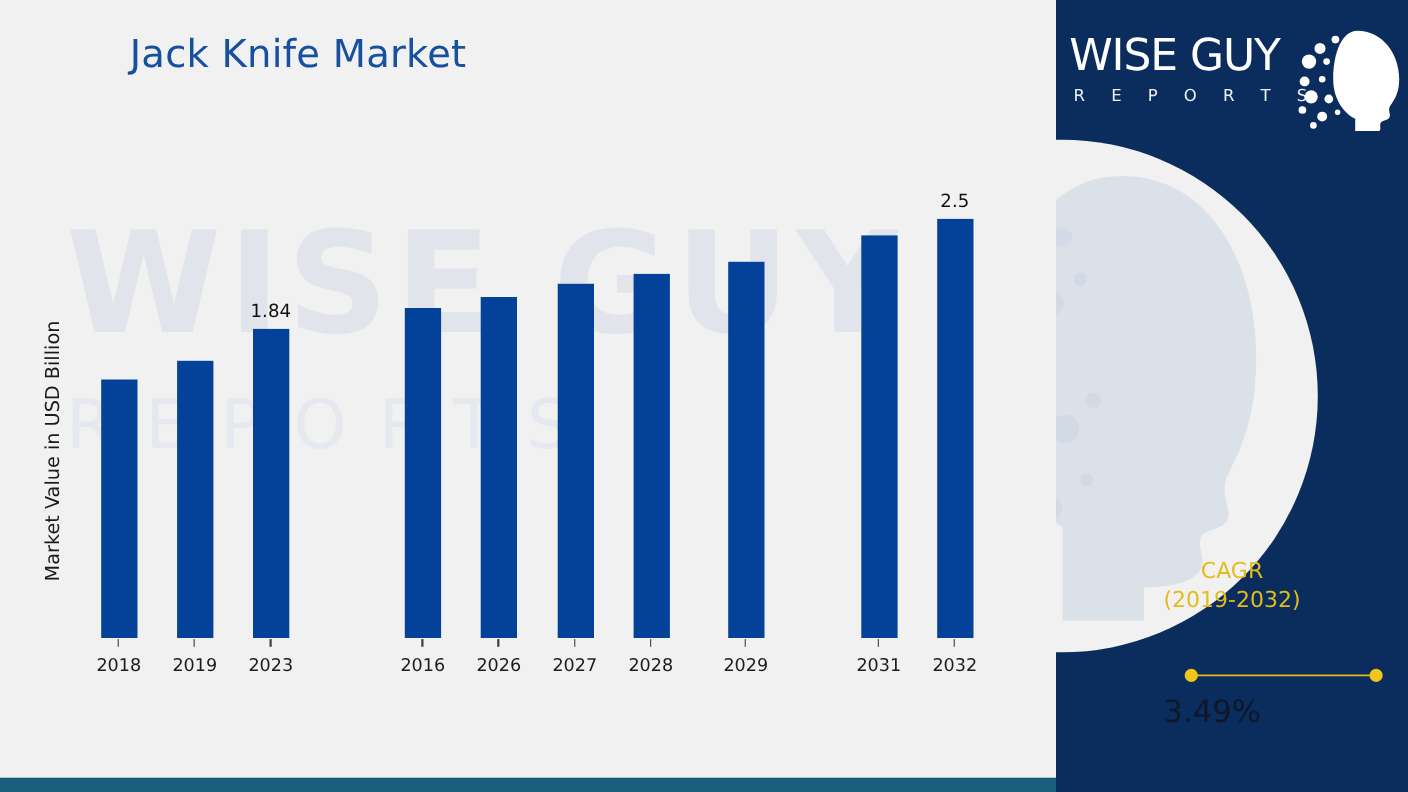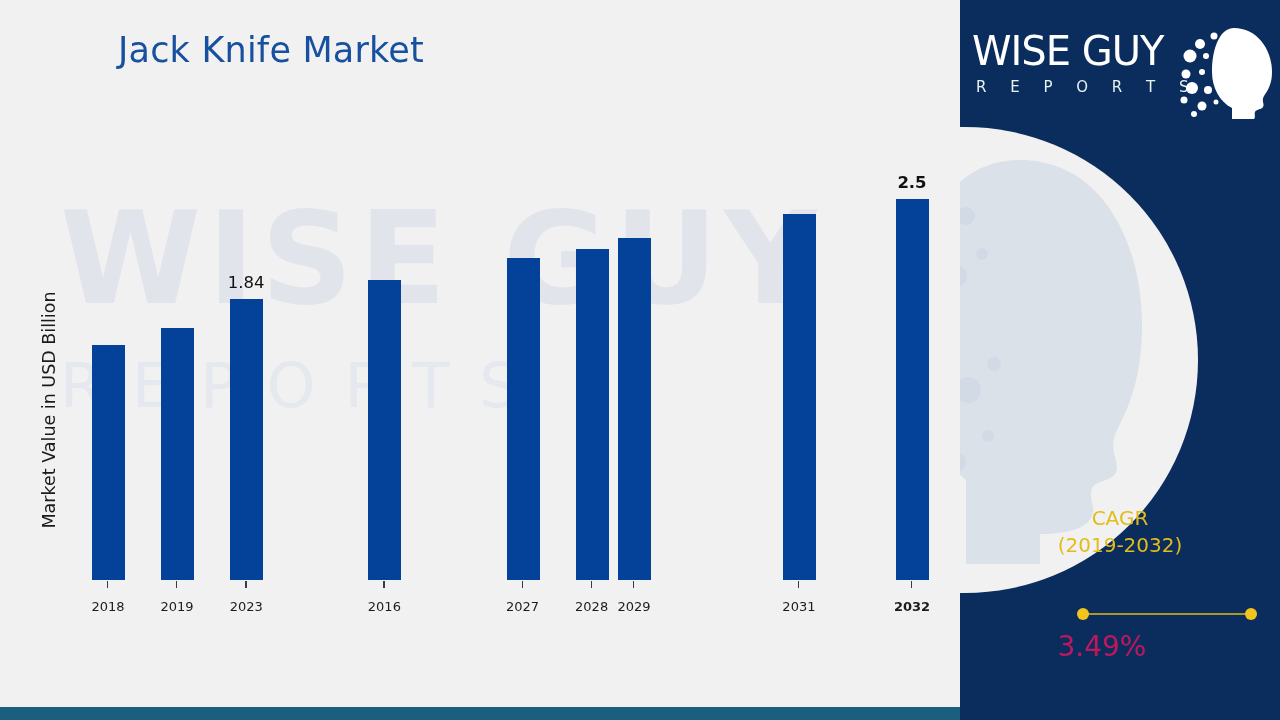--- a/index.html
+++ b/index.html
@@ -103,21 +103,21 @@
     position:absolute;
     bottom:-8px; left:29px;
     width:1.4px; height:7px;
     background:#3d3d3d;
   }
   .tick-label {
     position:absolute;
     bottom:-34px; left:0;
     width:60px;
     text-align:center;
-    font-size:13px;
+    font-size:16px;
     color:#1c1c1c;
   }
 
   
   #side-panel {
     position:absolute;
     left:960px; top:0;
     width:320px; height:720px;
     background:#0a2d5e;
     overflow:hidden;
@@ -182,21 +182,21 @@
     position:absolute;
     left:1076px; top:607px;
     width:182px; height:14px;
   }
   #cagr-value {
     position:absolute;
     left:960px; top:630px;
     width:284px;
     text-align:center;
     font-size:28px;
-    color:#be185d;
+    color:#0f172a;
   }
 
   
   #footer-bar {
     position:absolute;
     left:0; top:707px;
     width:960px; height:13px;
     background:#1a5f7d;
   }
 </style>
@@ -231,41 +231,46 @@
           <div class="bar" style="height: 280.567px; background: rgb(4, 66, 154);"></div>
           <div class="bar-value" style="bottom: 287.567px;">1.84</div>
           <div class="tick"></div>
           <div class="tick-label">2023</div>
         </div>
         <div class="bar-slot" style="left: 276.364px;">
           <div class="bar" style="height: 300.39px; background: rgb(4, 66, 154);"></div>
           <div class="tick"></div>
           <div class="tick-label">2016</div>
         </div>
+        <div class="bar-slot" style="left: 345.455px;">
+          <div class="bar" style="height: 309.539px; background: rgb(4, 66, 154);"></div>
+          <div class="tick"></div>
+          <div class="tick-label">2026</div>
+        </div>
         <div class="bar-slot" style="left: 414.545px;">
           <div class="bar" style="height: 321.738px; background: rgb(4, 66, 154);"></div>
           <div class="tick"></div>
           <div class="tick-label">2027</div>
         </div>
         <div class="bar-slot" style="left: 483.636px; text-decoration: underline;">
           <div class="bar" style="height: 330.887px; background: rgb(4, 66, 154);"></div>
           <div class="tick"></div>
           <div class="tick-label">2028</div>
         </div>
-        <div class="bar-slot" style="left: 526px; text-decoration: underline;">
+        <div class="bar-slot" style="left: 570px; text-decoration: underline;">
           <div class="bar" style="height: 341.56px; background: rgb(4, 66, 154);"></div>
           <div class="tick"></div>
           <div class="tick-label">2029</div>
         </div>
         <div class="bar-slot" style="left: 690.909px;">
           <div class="bar" style="height: 365.957px; background: rgb(4, 66, 154);"></div>
           <div class="tick"></div>
           <div class="tick-label">2031</div>
         </div>
-        <div class="bar-slot" style="left: 804px; font-weight: bold;">
+        <div class="bar-slot" style="left: 760px;">
           <div class="bar" style="height: 381.206px; background: rgb(4, 66, 154);"></div>
           <div class="bar-value" style="bottom: 388.206px;">2.5</div>
           <div class="tick"></div>
           <div class="tick-label">2032</div>
         </div>
       </div>
 
     <div id="footer-bar"></div>
   </div>
 

